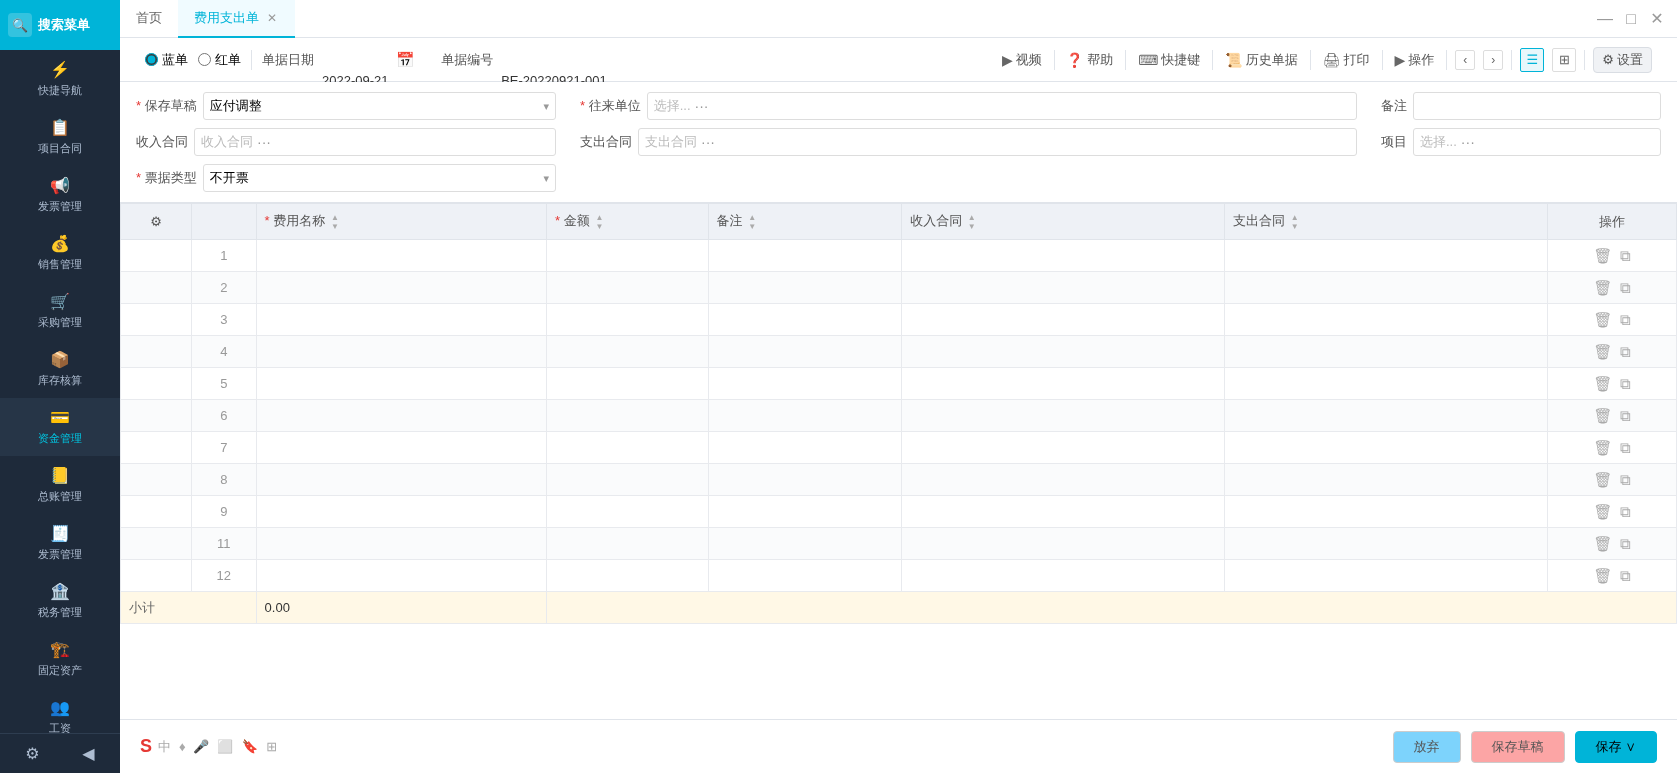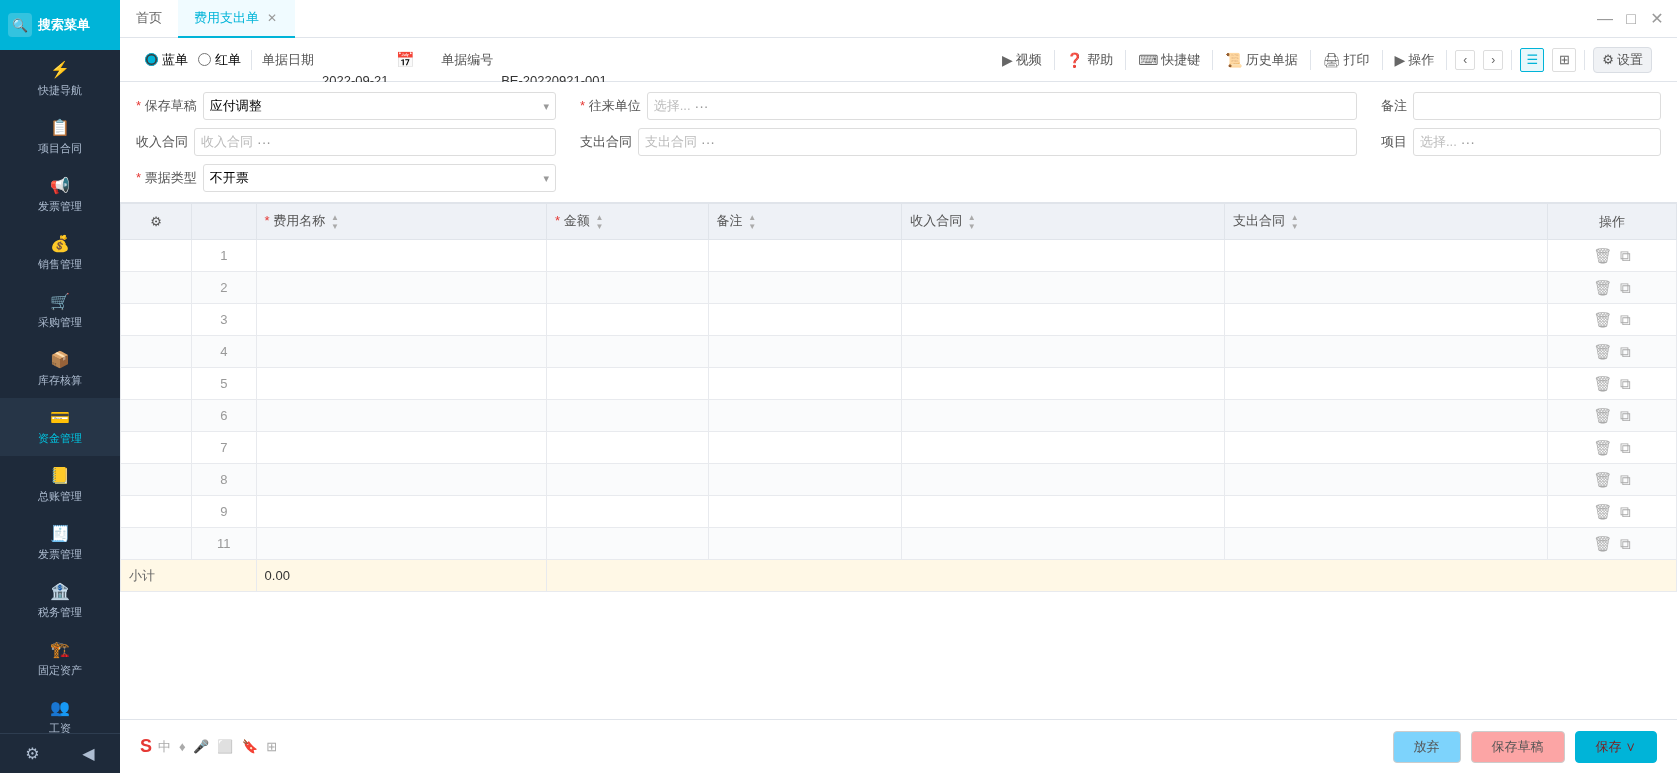--- a/index.html
+++ b/index.html
@@ -346,21 +346,21 @@
       background: #7dd3fc;
       color: #555;
     }
     .btn-save-draft {
       background: #fca5a5;
       color: #555;
       border: 1px solid #ccc;
     }
     .btn-save-more {
       background: #00b4d8;
-      color: #7f1d1d;
+      color: #000000;
       border: 1px solid #00b4d8;
       display: flex; align-items: center; gap: 4px;
     }
 
     
     .content-container {
       flex: 1;
       display: flex;
       flex-direction: column;
       overflow: hidden;
@@ -780,20 +780,33 @@
       <td></td>
       <td></td>
       <td></td>
       <td></td>
       <td></td>
       <td class="ops-col">
         <span class="op-icon">🗑</span>
         <span class="op-icon">⧉</span>
       </td>
     </tr>
+            <tr>
+      <td style="text-align:center;"></td>
+      <td class="row-num">12</td>
+      <td></td>
+      <td></td>
+      <td></td>
+      <td></td>
+      <td></td>
+      <td class="ops-col">
+        <span class="op-icon">🗑</span>
+        <span class="op-icon">⧉</span>
+      </td>
+    </tr>
           </tbody>
         <tfoot>
           <tr>
             <td colspan="2">
               <span class="subtotal-label">小计</span>
             </td>
             <td>
               <span class="subtotal-value">0.00</span>
             </td>
             <td colspan="5"></td>

